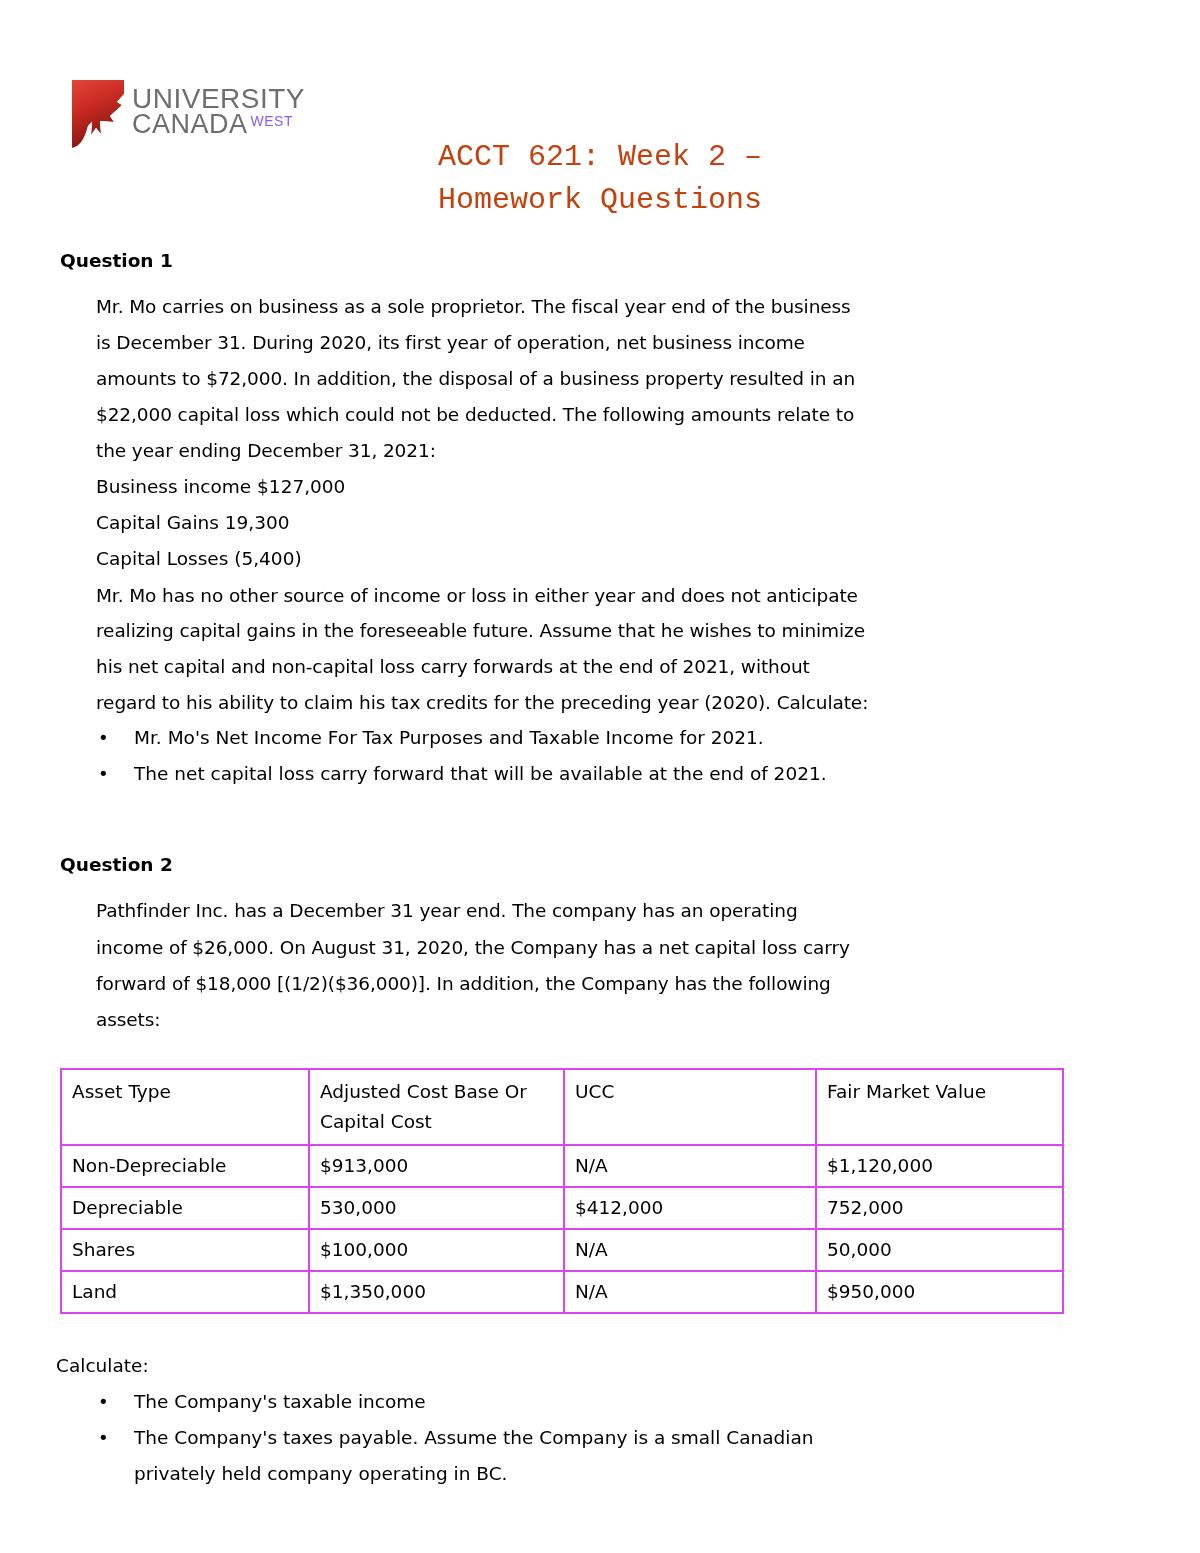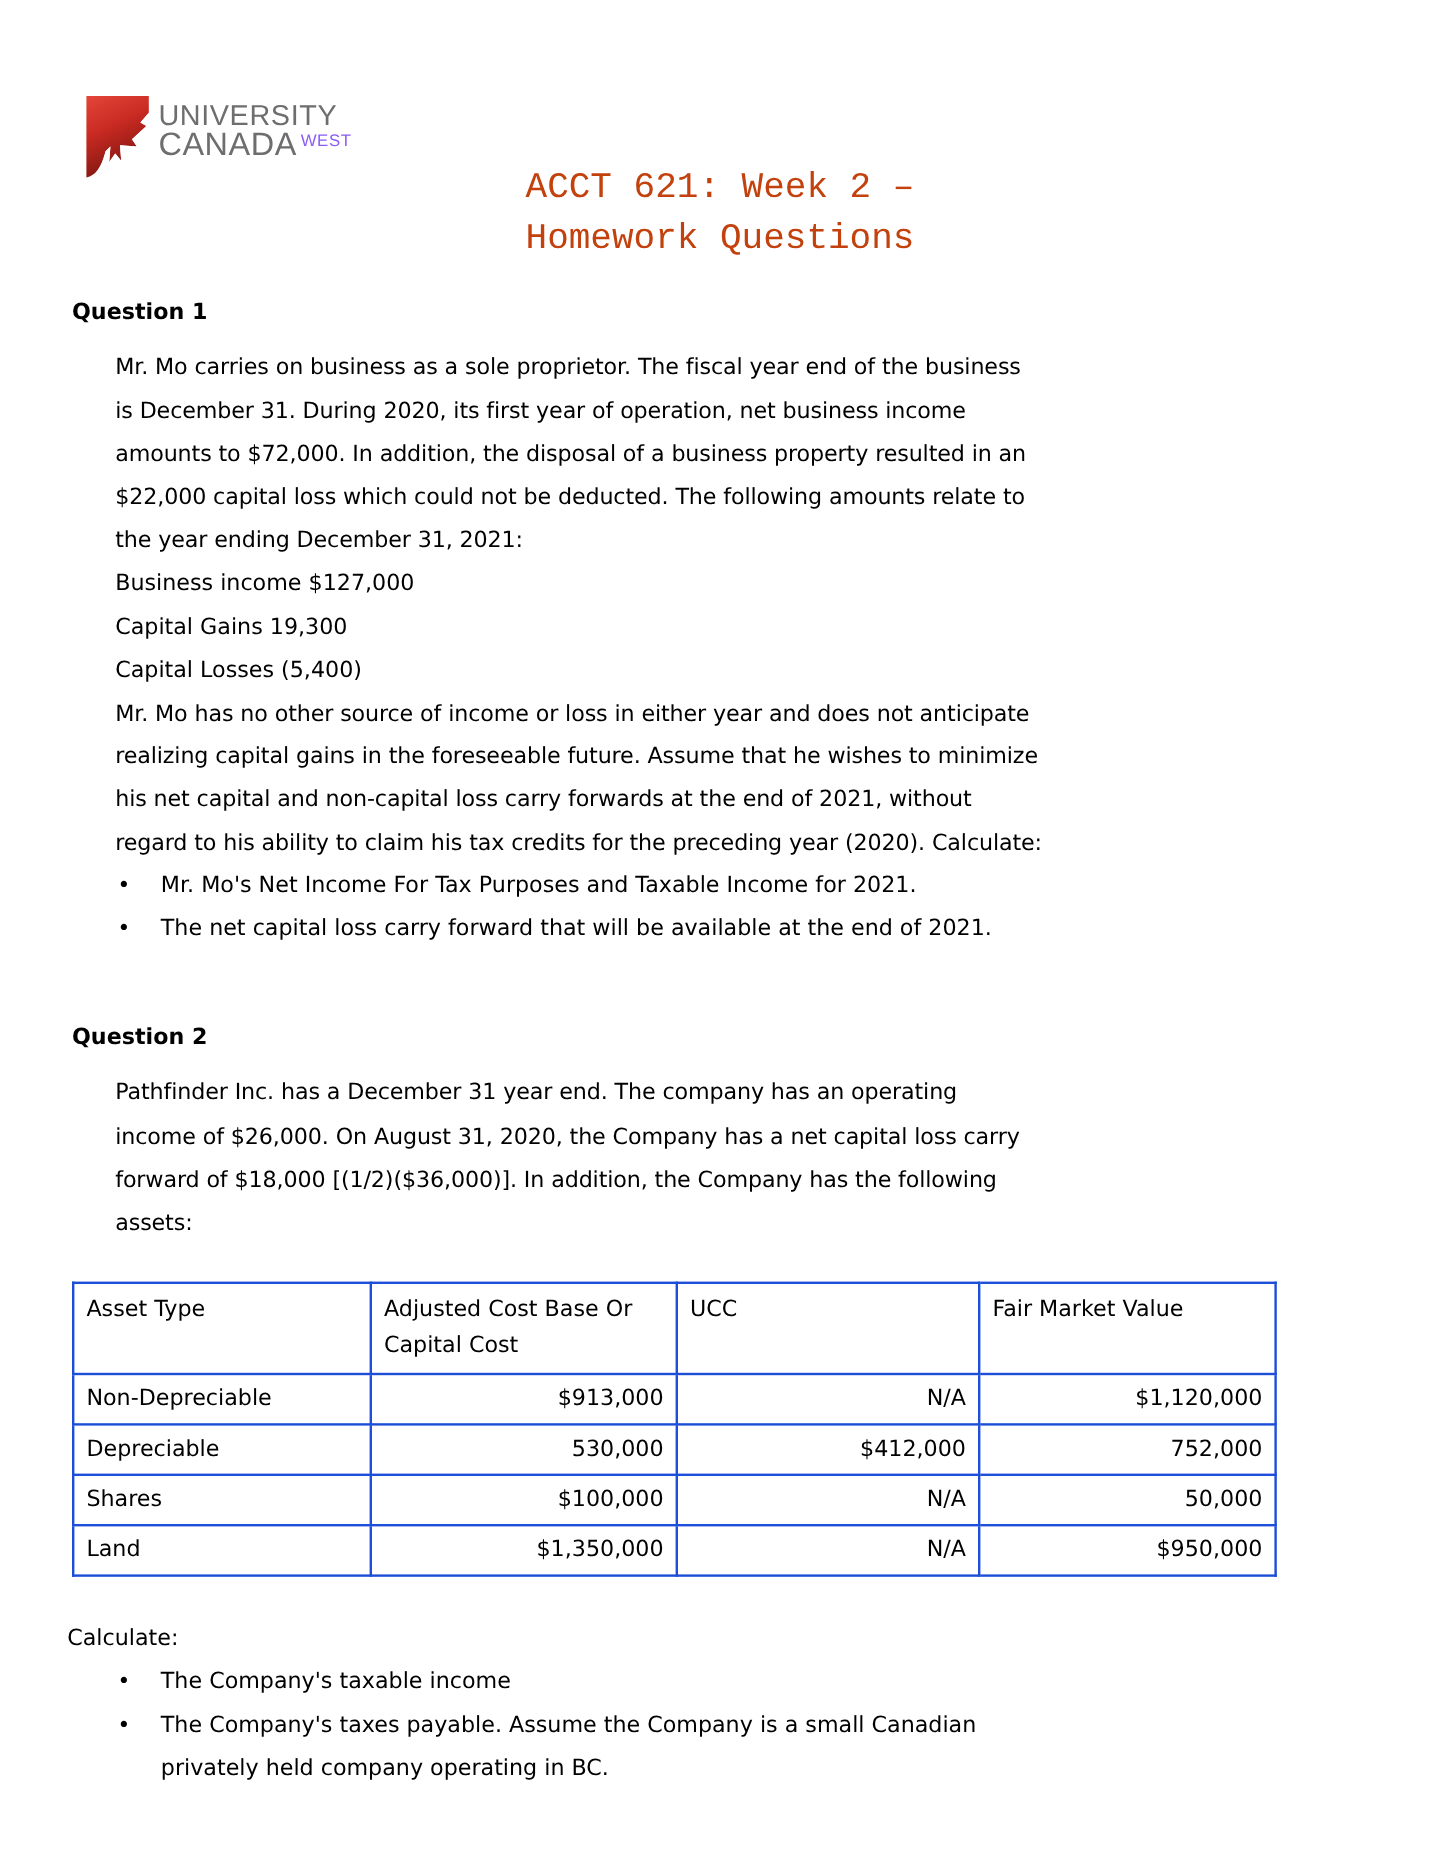--- a/index.html
+++ b/index.html
@@ -47,21 +47,21 @@
   .logo-text {
     margin-left: 6px;
     margin-top: 8px;
     line-height: 0.92;
     color: #6e6e6e;
     font-family: "Liberation Sans", sans-serif;
     font-weight: 400;
     letter-spacing: 0.5px;
   }
   .logo-line1 {
-    font-size: 24px;
+    font-size: 28px;
     display: block;
     color: #6e6e6e;
   }
   .logo-line2 {
     font-size: 27px;
     display: block;
     color: #6e6e6e;
   }
   .logo-west {
     font-size: 14px;
@@ -155,38 +155,37 @@
     table-layout: fixed;
     font-family: "DejaVu Sans", sans-serif;
     font-size: 18.5px;
   }
   .asset-table col.c1 { width: 248px; }
   .asset-table col.c2 { width: 255px; }
   .asset-table col.c3 { width: 252px; }
   .asset-table col.c4 { width: 247px; }
 
   .asset-table td, .asset-table th {
-    border: 2px solid #1d4ed8;
+    border: 2px solid #d946ef;
     padding: 7px 10px;
     font-weight: normal;
     text-align: left;
     vertical-align: top;
     line-height: 1.62;
   }
   .asset-table thead th {
     height: 60px;
   }
   .asset-table tbody td {
     height: 24px;
     vertical-align: middle;
     padding-top: 5px;
     padding-bottom: 5px;
   }
   .asset-table td.num {
-    text-align: right;
   }
 
   .calc-block {
     margin-top: 34px;
   }
   .calc-label {
     margin-left: 56px;
     font-size: 18.5px;
     line-height: 1.95;
     font-family: "DejaVu Sans", sans-serif;

